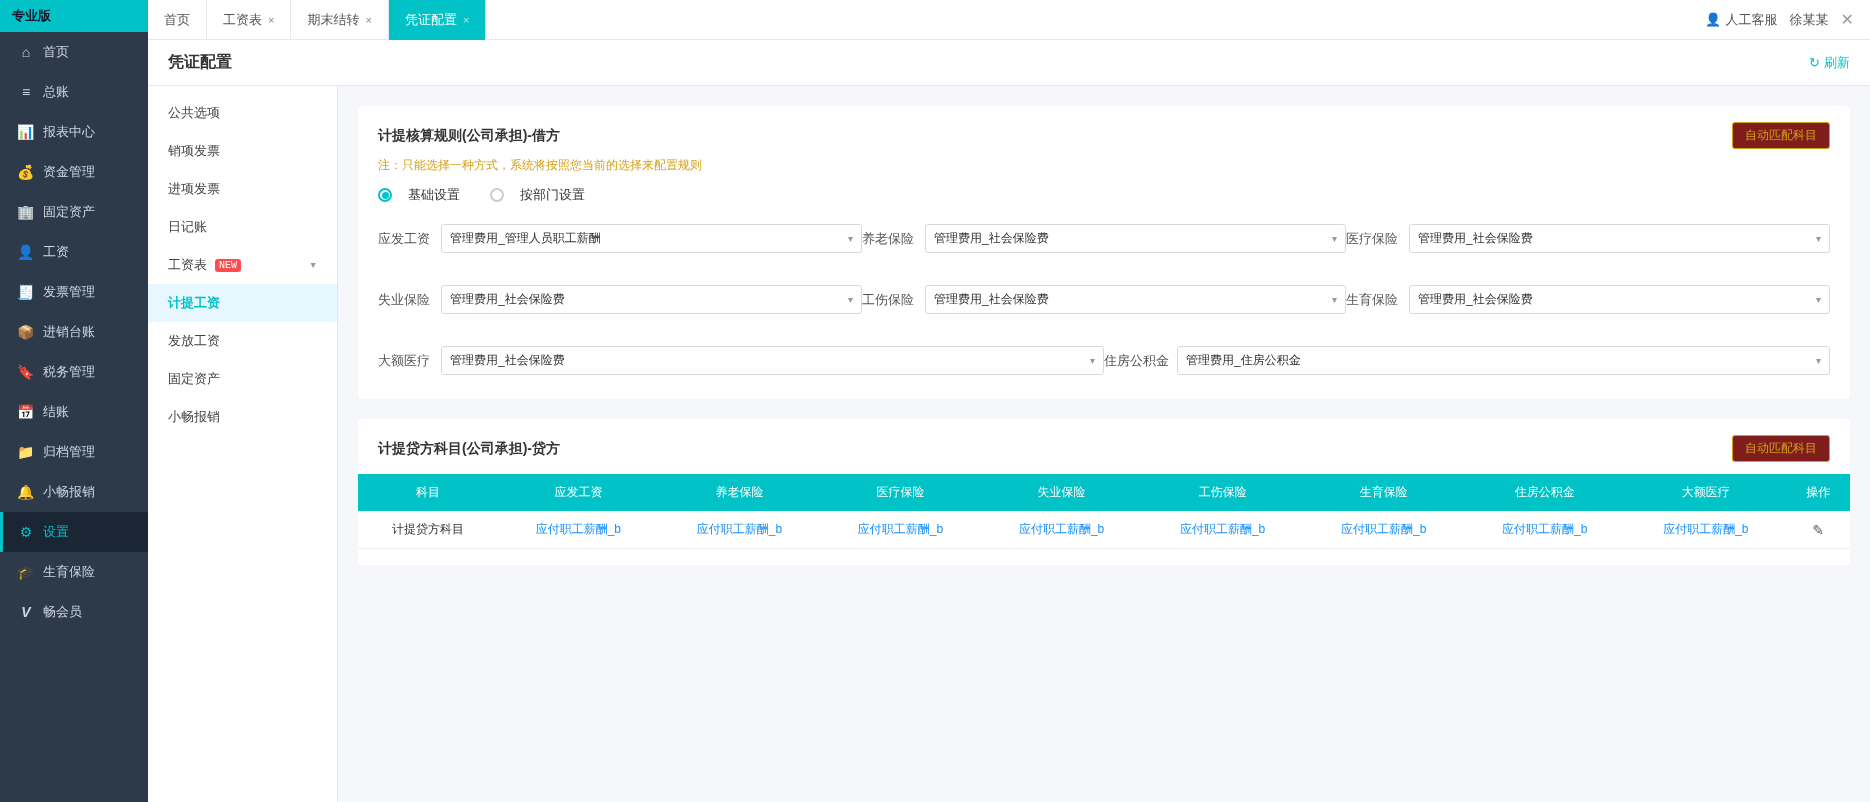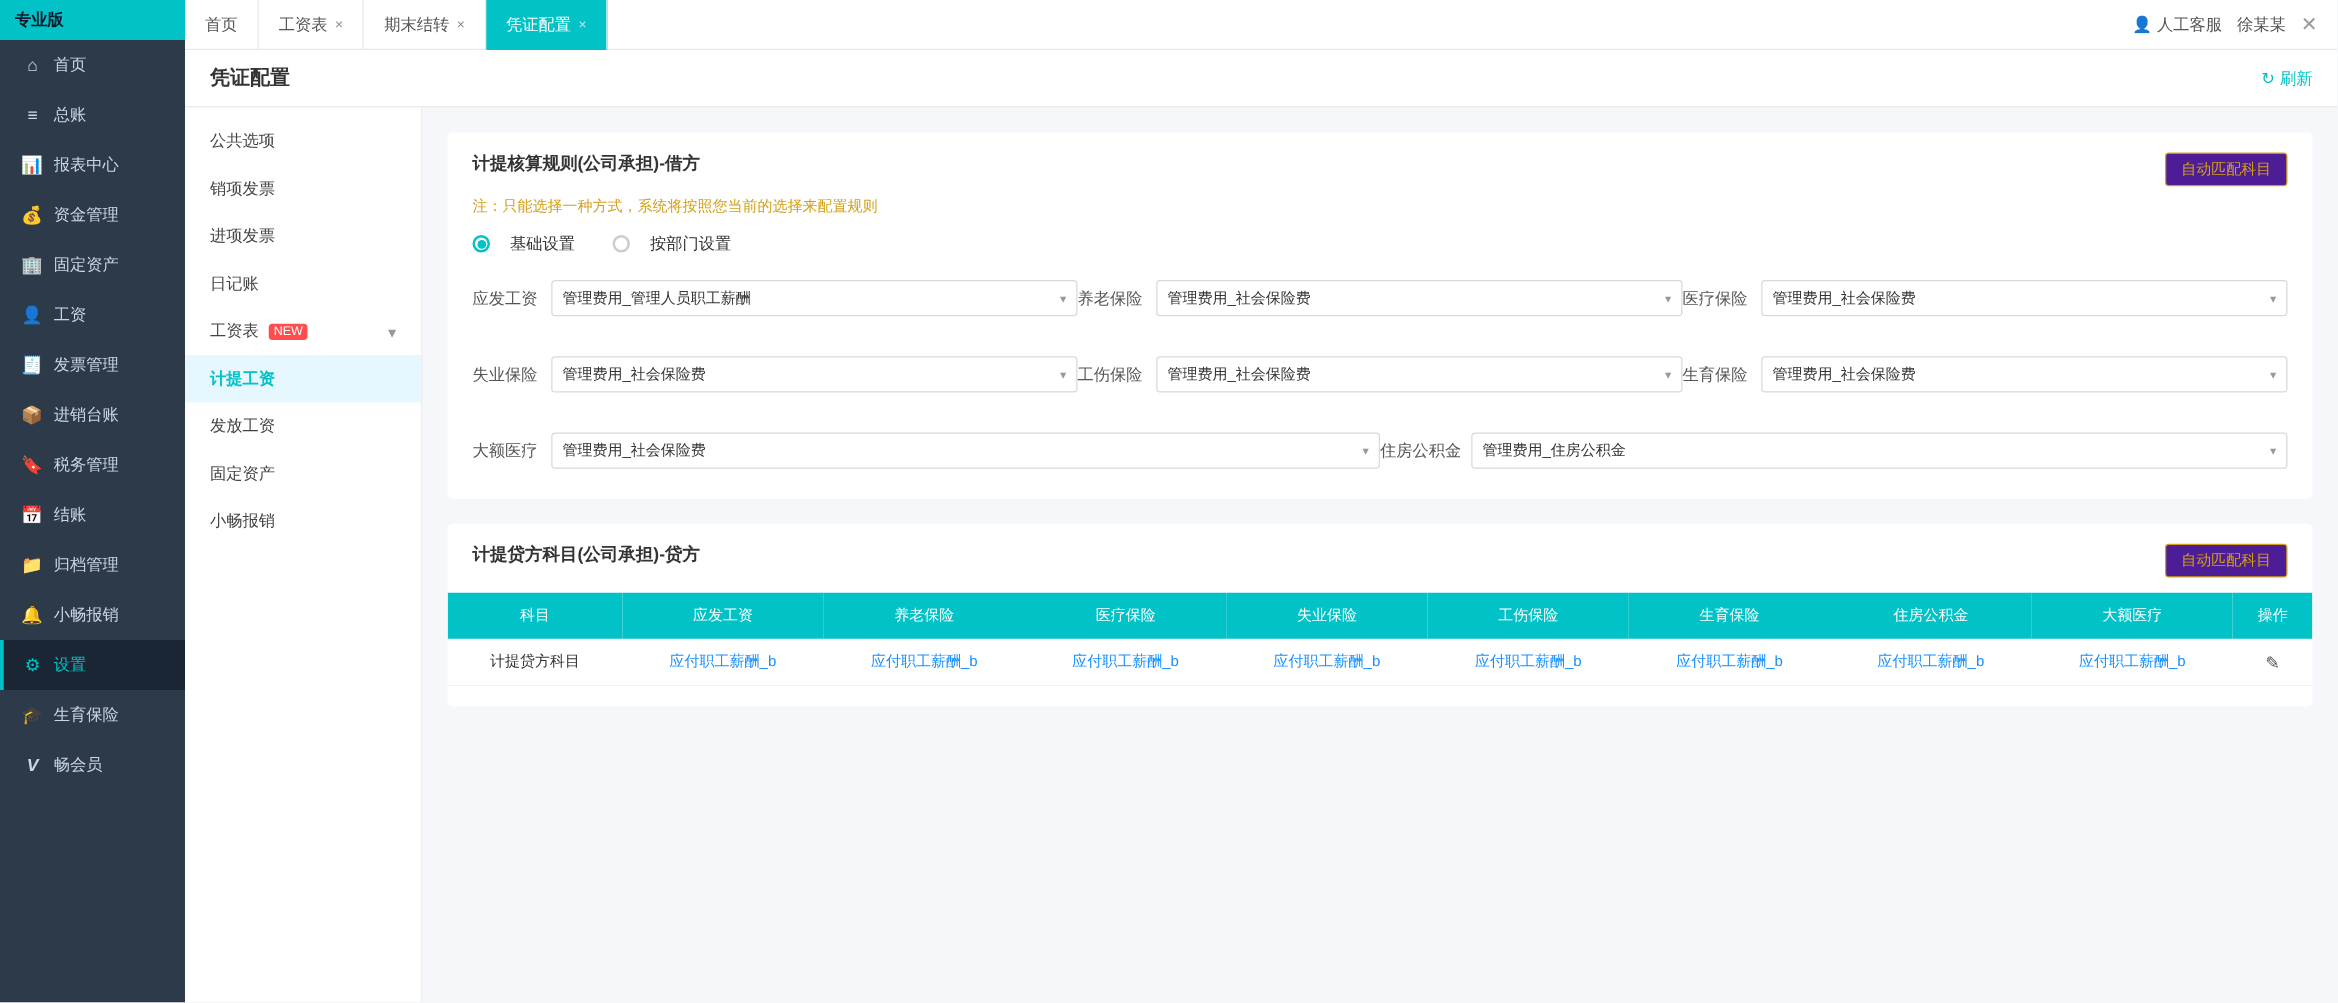--- a/index.html
+++ b/index.html
@@ -94,20 +94,21 @@
     }
 
     
     .left-nav {
       width: 190px;
       background: white;
       border-right: 1px solid #e8e8e8;
       padding: 8px 0;
       overflow-y: auto;
       flex-shrink: 0;
+      font-family: Liberation Mono, monospace;
     }
     .left-nav-item {
       padding: 10px 20px;
       cursor: pointer;
       color: #444;
       font-size: 13px;
       display: flex;
       align-items: center;
       justify-content: space-between;
     }
@@ -132,27 +133,28 @@
     
     .section {
       background: white;
       border-radius: 4px;
       margin-bottom: 20px;
       overflow: hidden;
     }
     .section-header {
       padding: 16px 20px 0 20px;
       display: flex;
+      align-items: center;
       justify-content: space-between;
     }
     .section-title { font-size: 14px; font-weight: bold; color: #333; }
     .auto-match-btn {
       border: 1px solid #d4a017;
       color: #d4a017;
-      background: #4c1d95;
+      background: #7f1d1d;
       padding: 4px 12px;
       border-radius: 3px;
       cursor: pointer;
       font-size: 12px;
     }
 
     .notice {
       color: #d4a017;
       font-size: 12px;
       padding: 8px 20px 0 20px;

